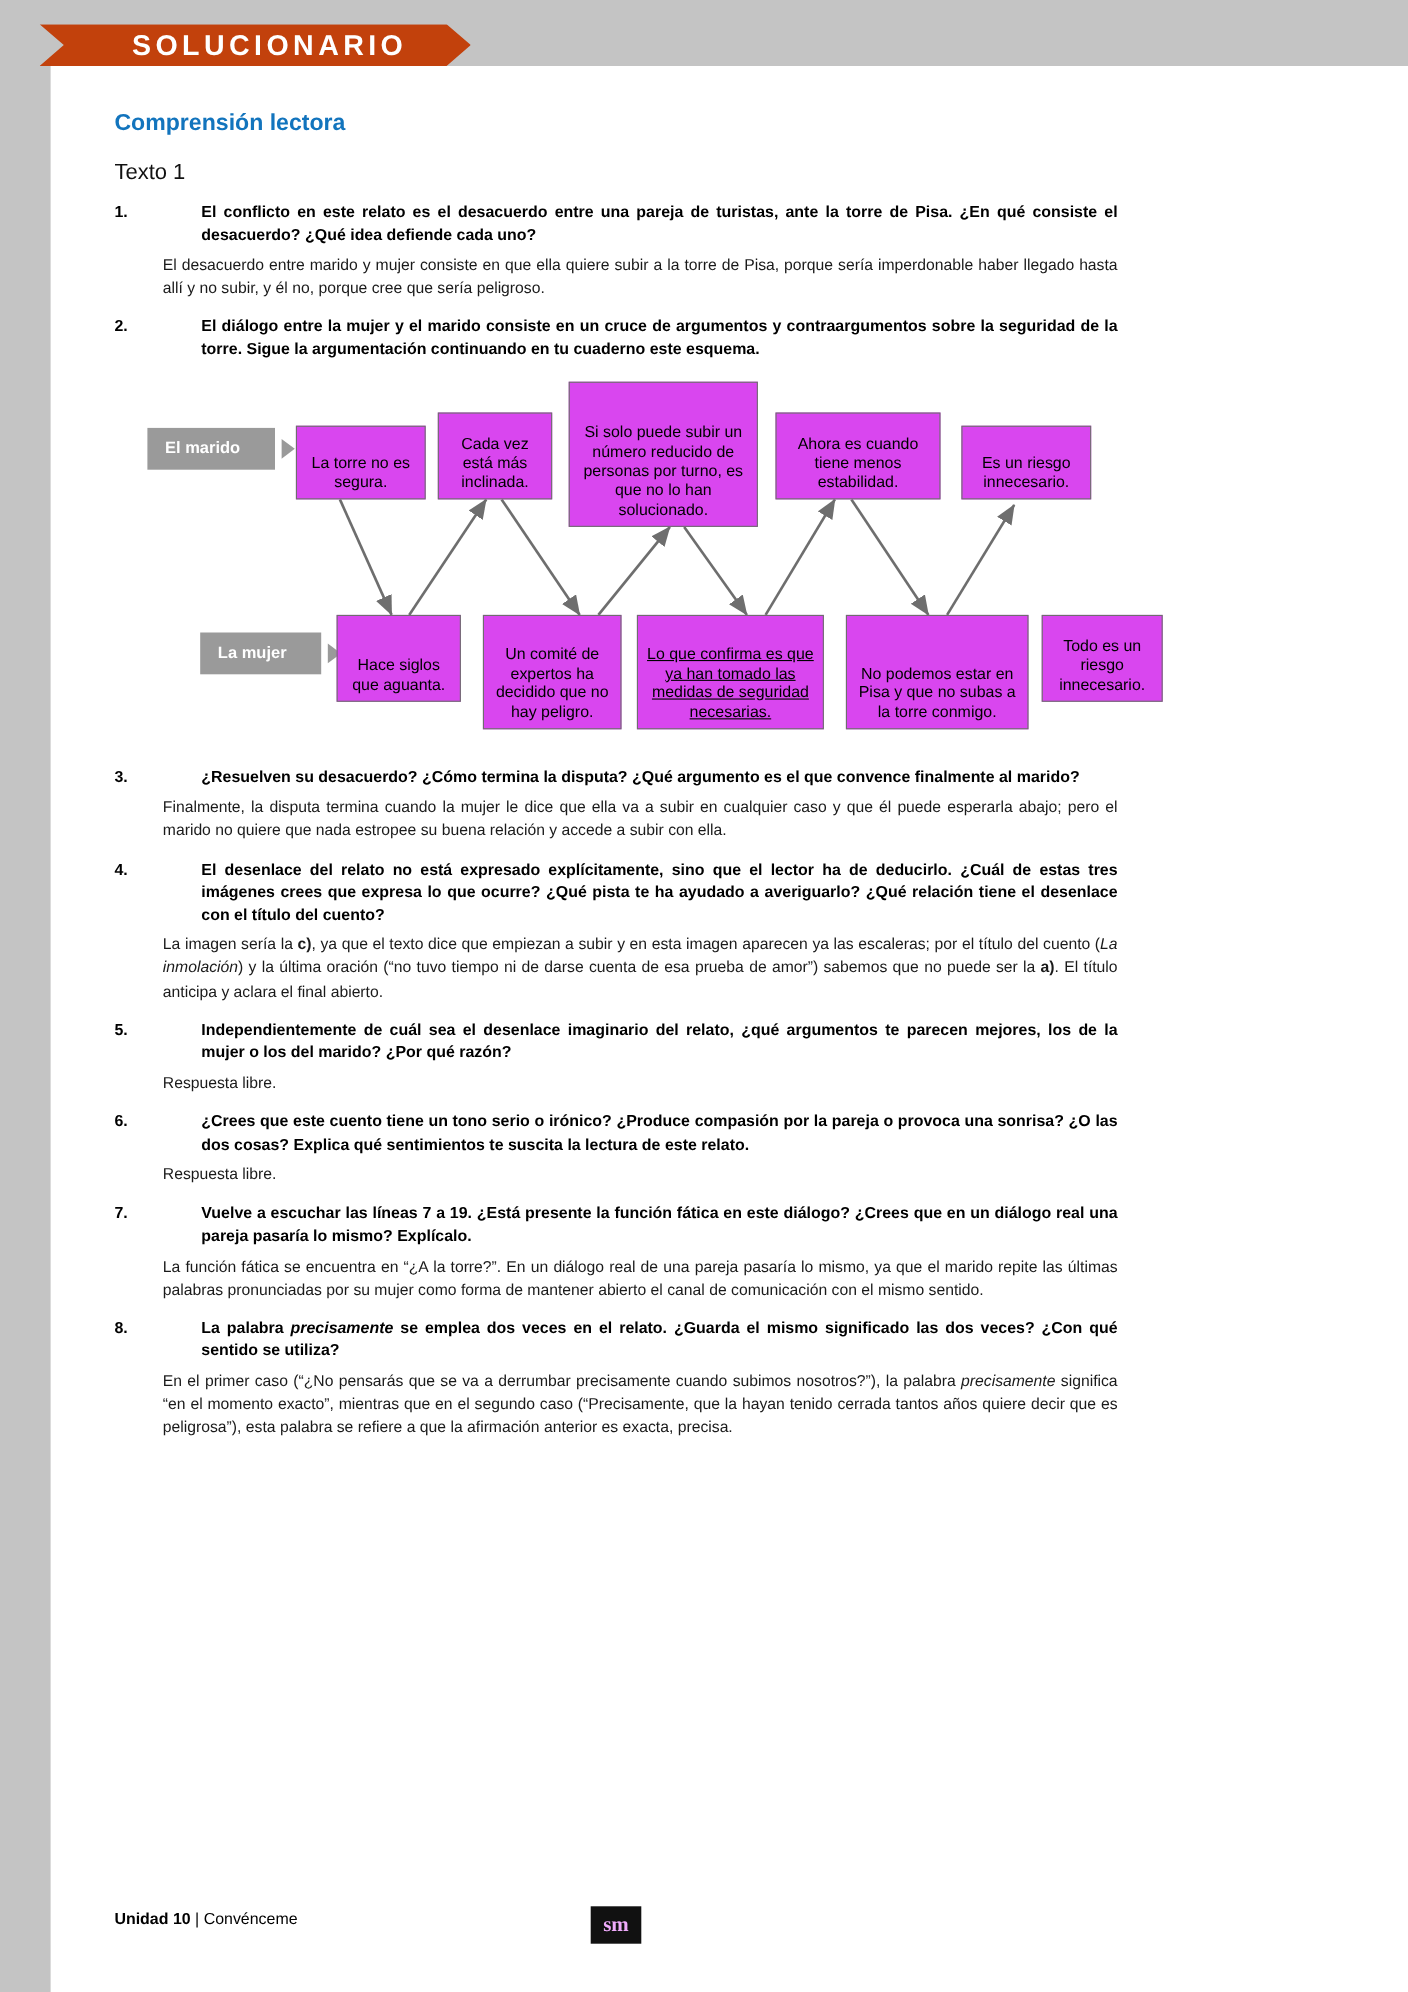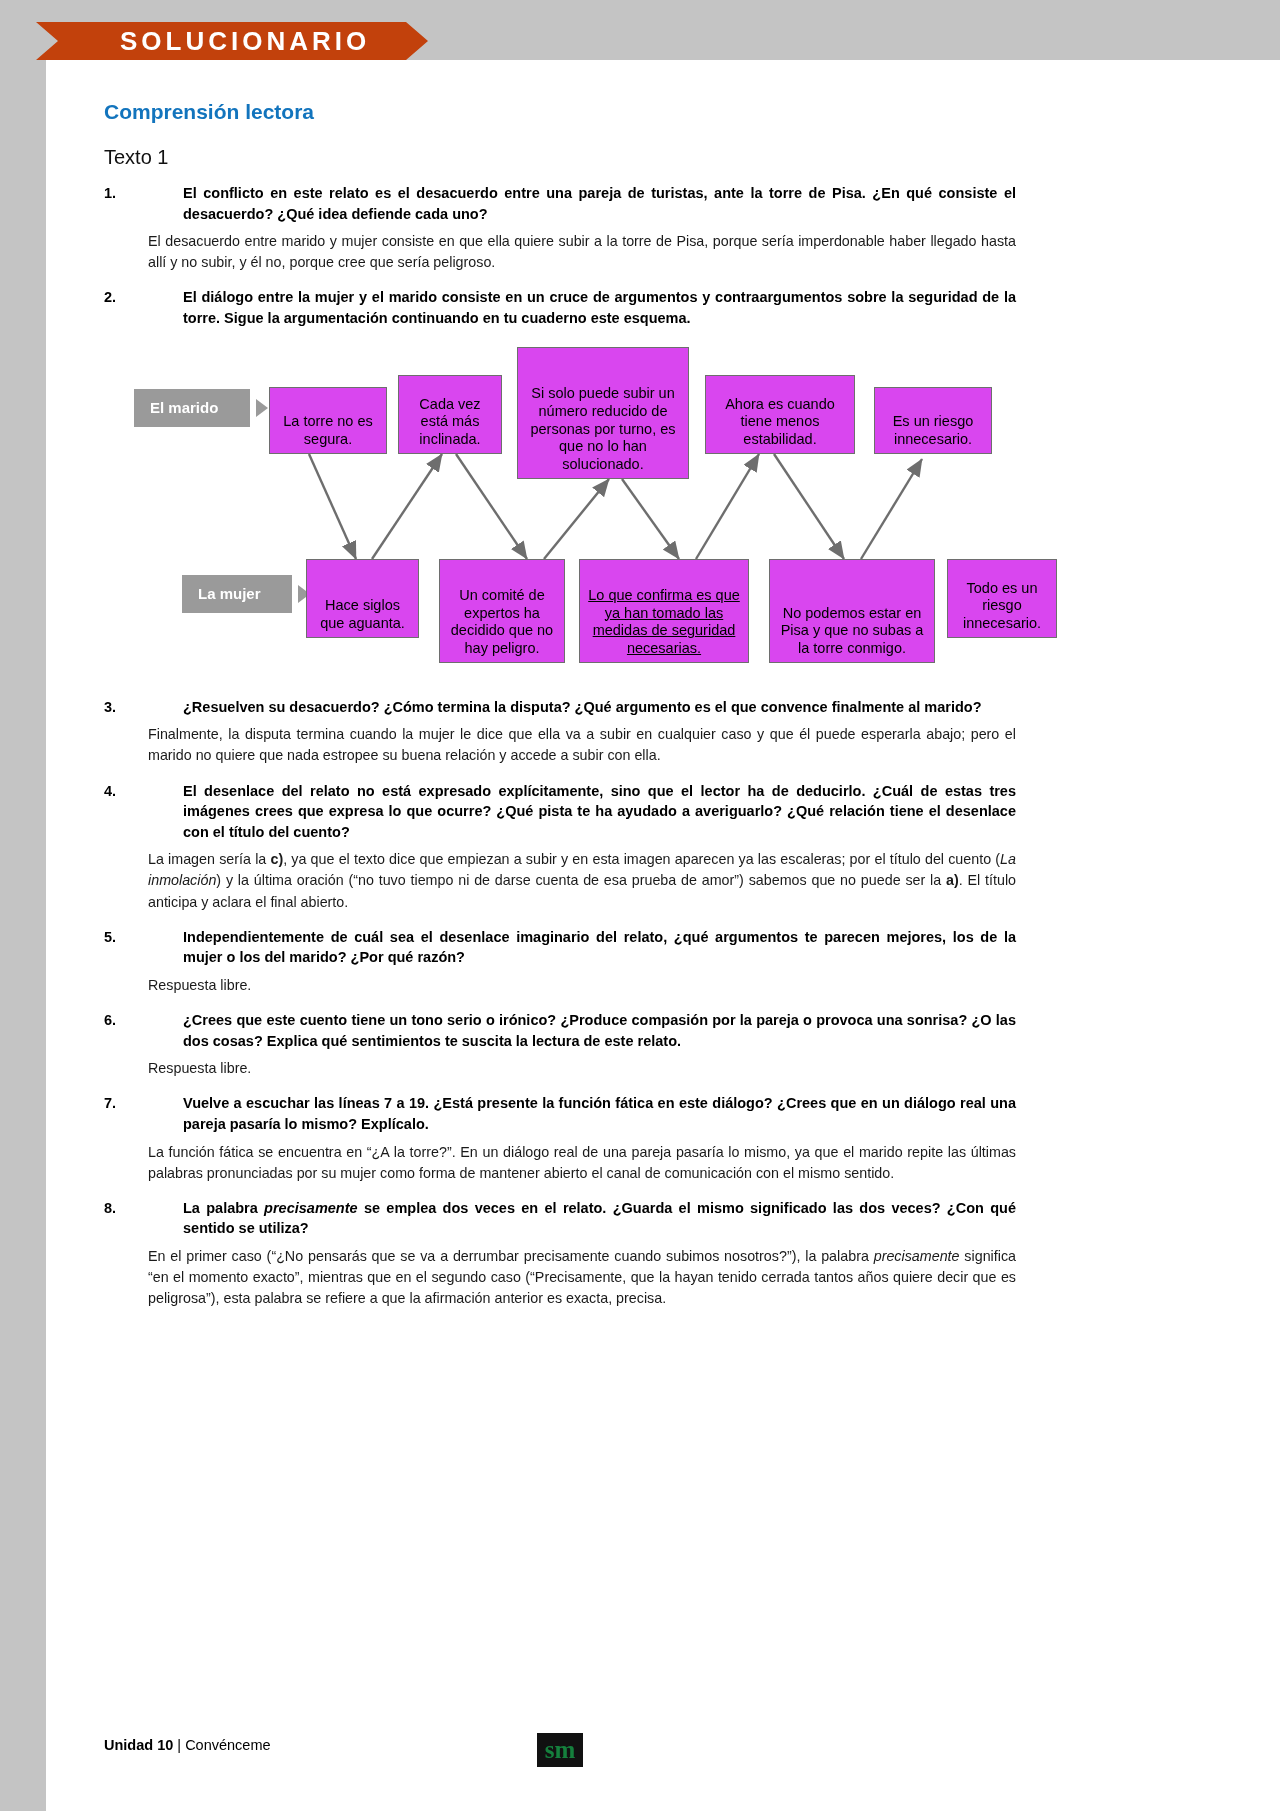--- a/index.html
+++ b/index.html
@@ -141,23 +141,23 @@
     font-size:14.5px;
     color:#000;
   }
   .footer .f-unit{ font-weight:bold; }
   .sm-logo{
     position:absolute;
     left:50%; transform:translateX(-50%);
     bottom:-14px;
     width:46px; height:34px;
     background:#111;
-    color:#15803d;
-    font-weight:bold;
-    font-size:25px;
+    color:#f0abfc;
+    font-weight:bold;
+    font-size:19px;
     display:flex; align-items:center; justify-content:center;
     font-family:"Liberation Serif", serif;
   }
 </style>
 </head>
 <body>
 
 <div class="page-sheet"></div>
 
 <div class="banner-wrap">

